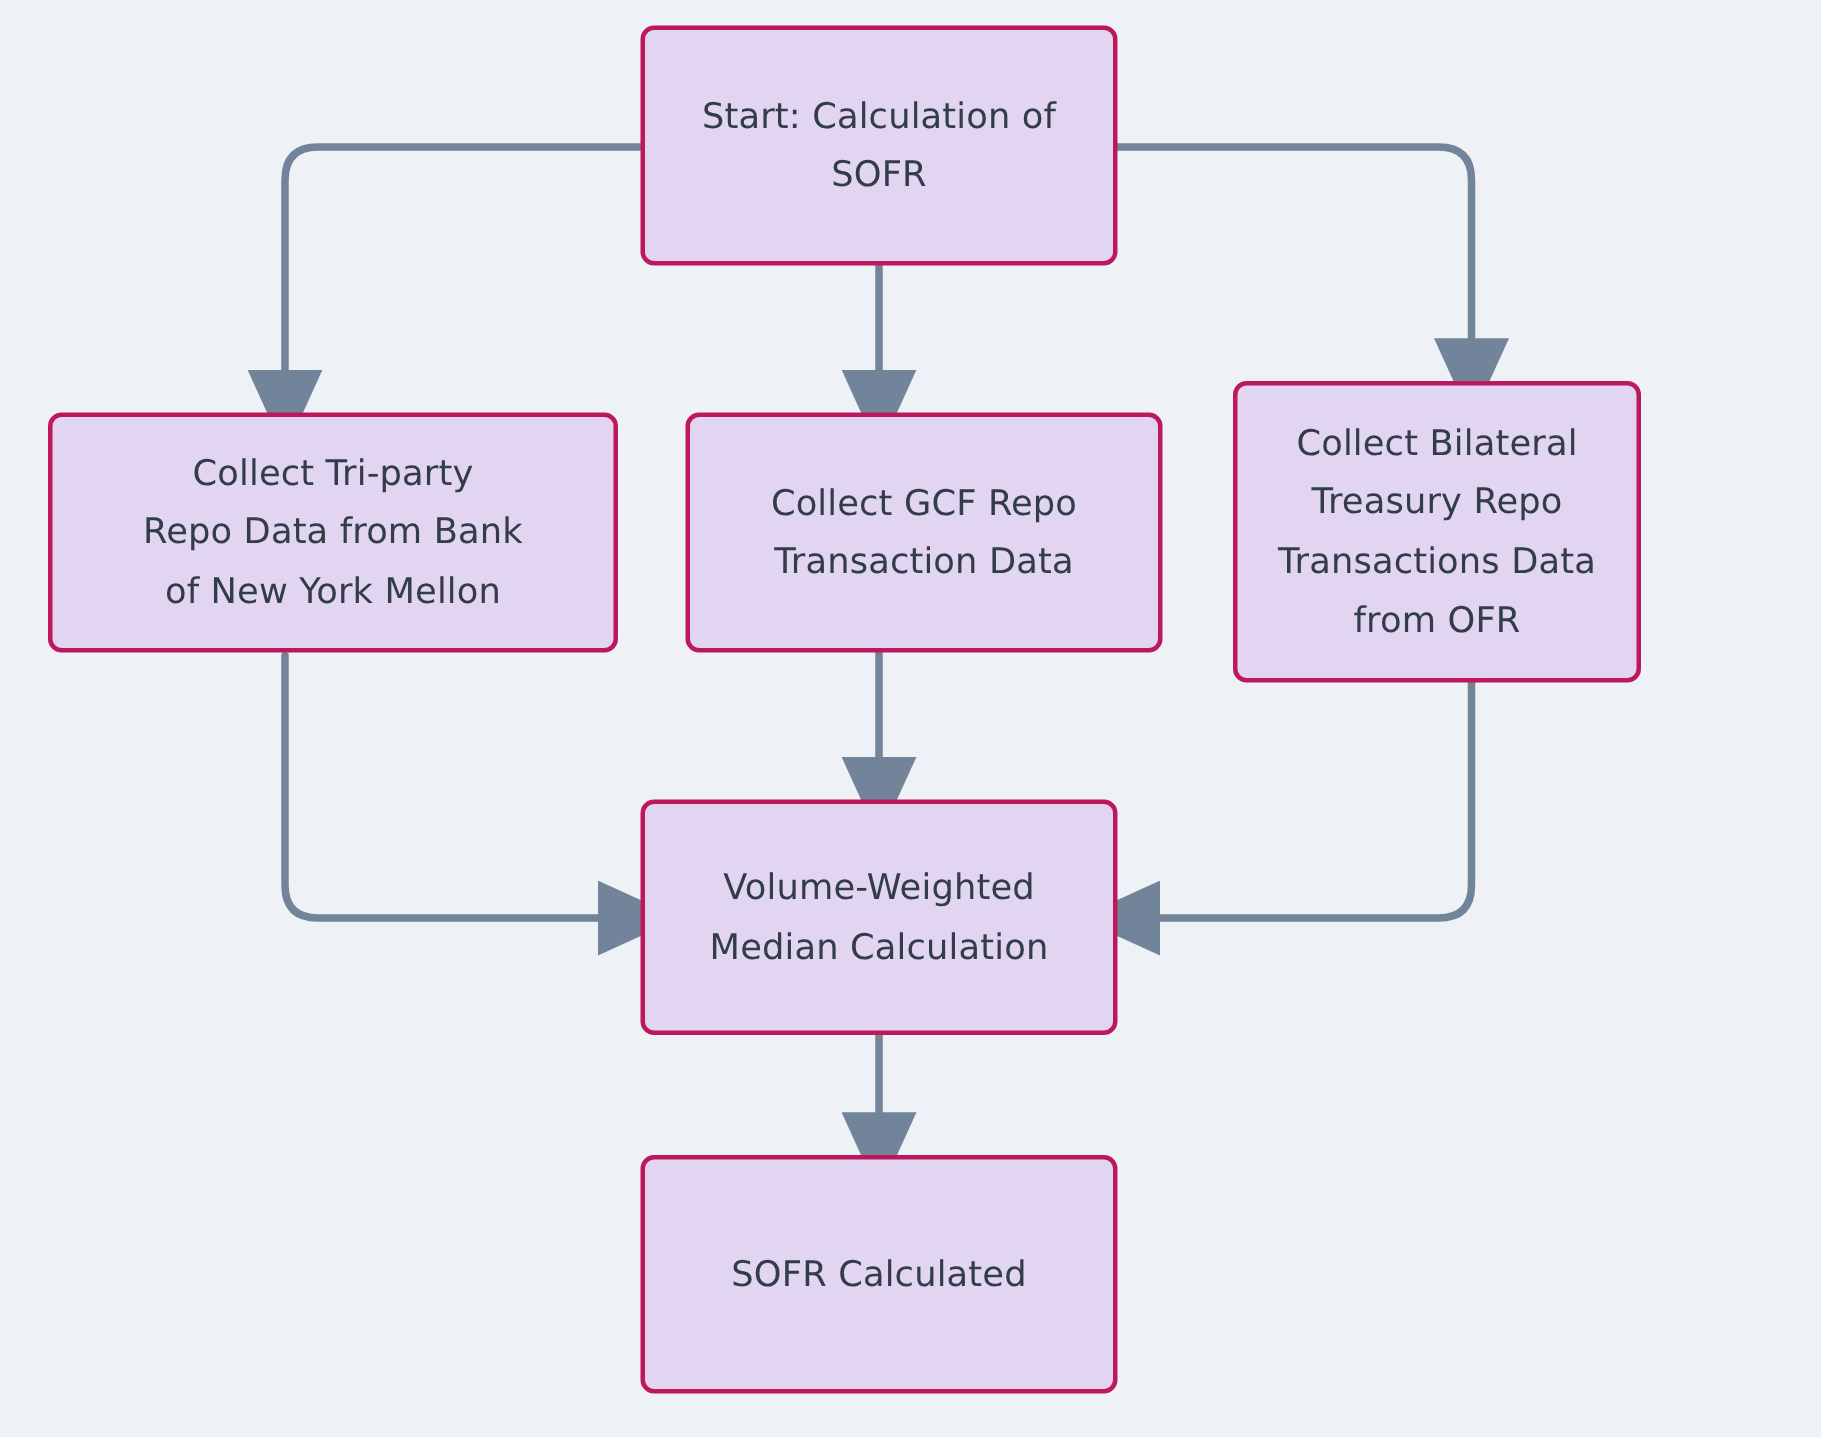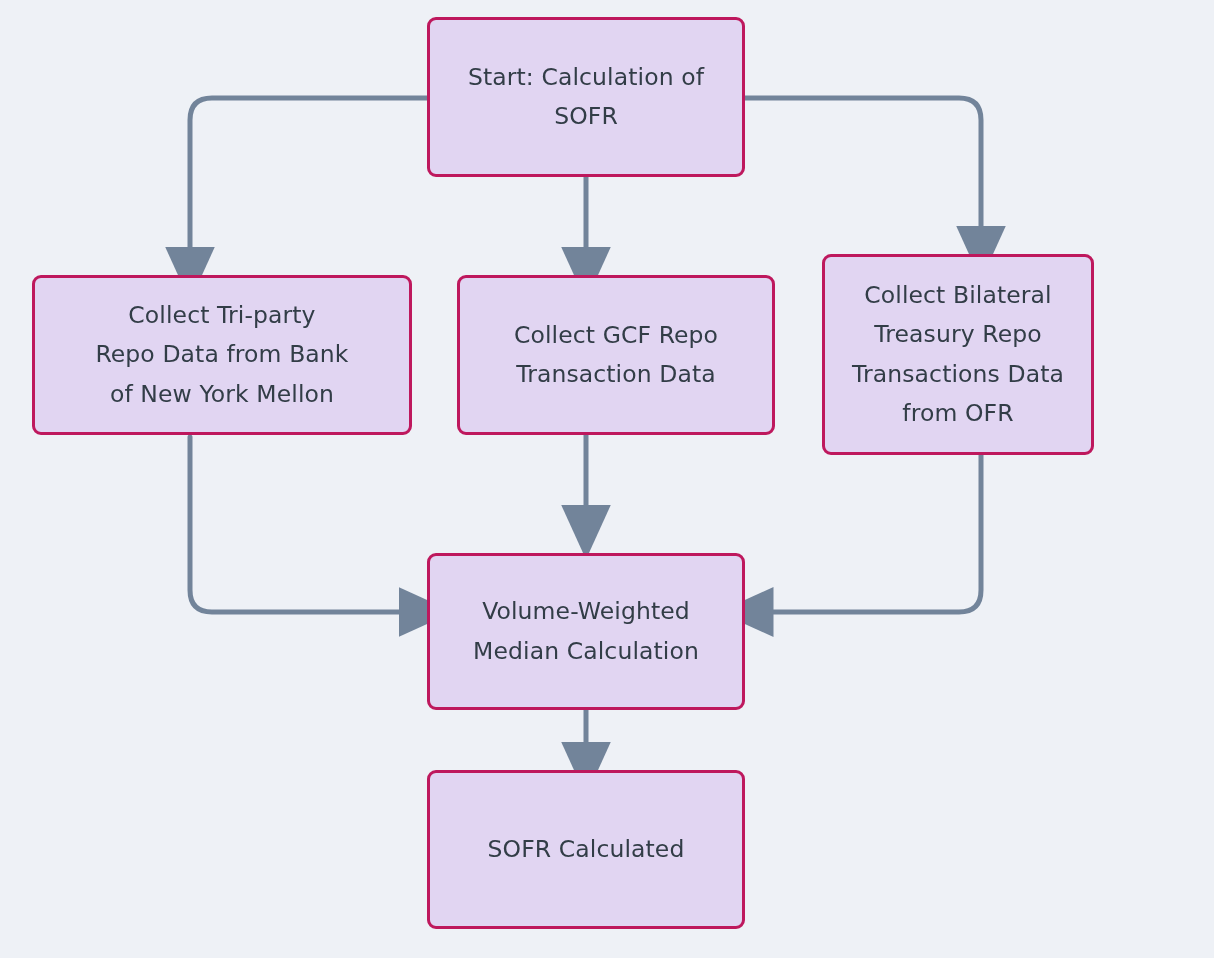--- a/index.html
+++ b/index.html
@@ -43,21 +43,21 @@
   }
   .node-label {
     display: block;
     padding: 0 12px;
     white-space: pre-line;
   }
   #node-start      { left: 427px; top: 17px;  width: 318px; height: 160px; }
   #node-triparty   { left: 32px;  top: 275px; width: 380px; height: 160px; }
   #node-gcf        { left: 427px; top: 275px; width: 318px; height: 160px; margin-left: 30px; }
   #node-bilateral  { left: 822px; top: 254px; width: 272px; height: 201px; }
-  #node-median     { left: 427px; top: 533px; width: 318px; height: 157px; margin-top: 20px; }
+  #node-median     { left: 427px; top: 533px; width: 318px; height: 157px; }
   #node-result     { left: 427px; top: 770px; width: 318px; height: 159px; align-items: center; }
 </style>
 </head>
 <body>
 
 <div id="flowchart-canvas">
 
   <svg id="edge-layer" viewBox="0 0 1214 958" width="1214" height="958" xmlns="http://www.w3.org/2000/svg">
     <defs>
       <marker id="arrow-down" markerWidth="12" markerHeight="10" refX="1.1" refY="5" orient="auto" markerUnits="strokeWidth">

